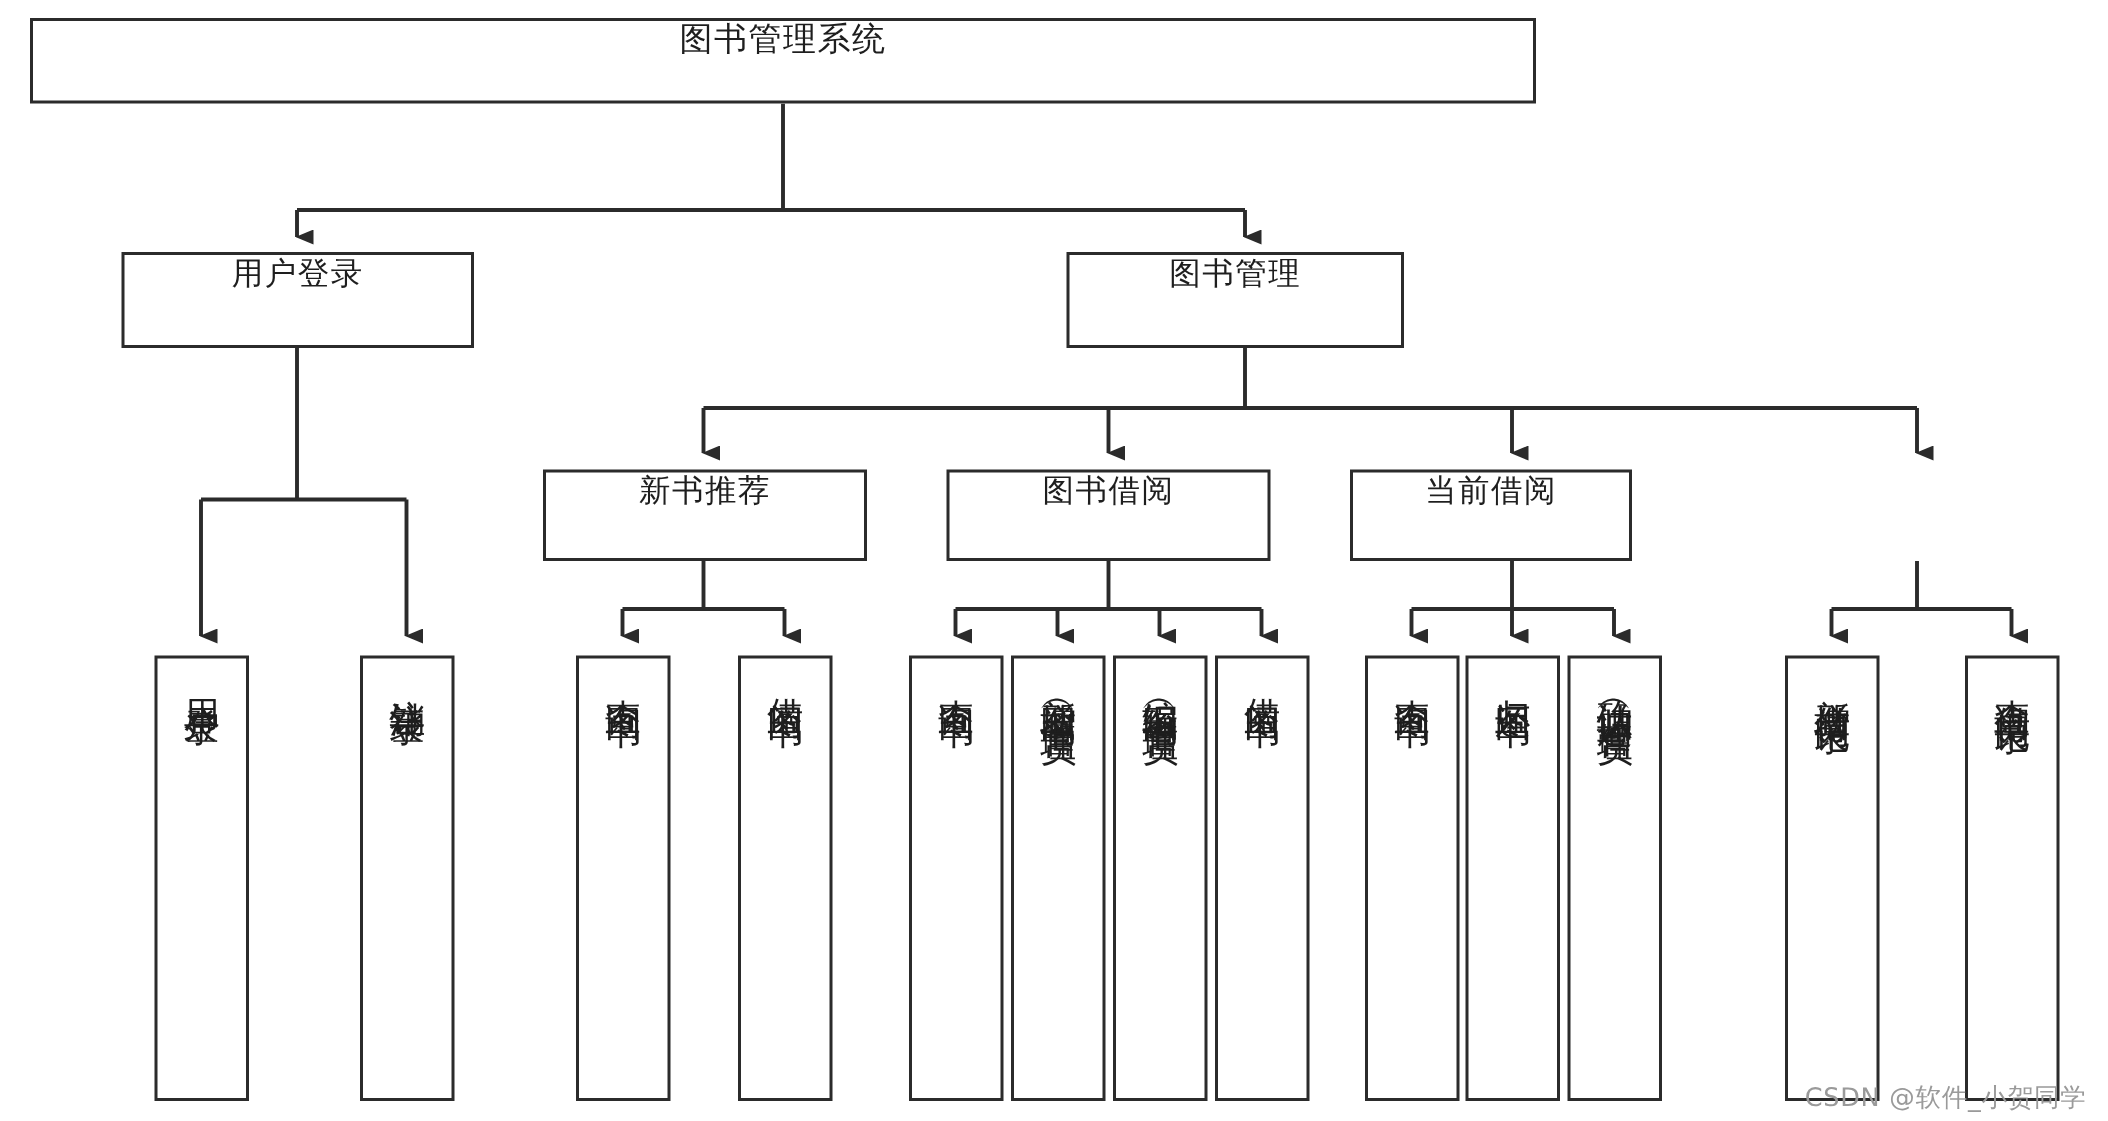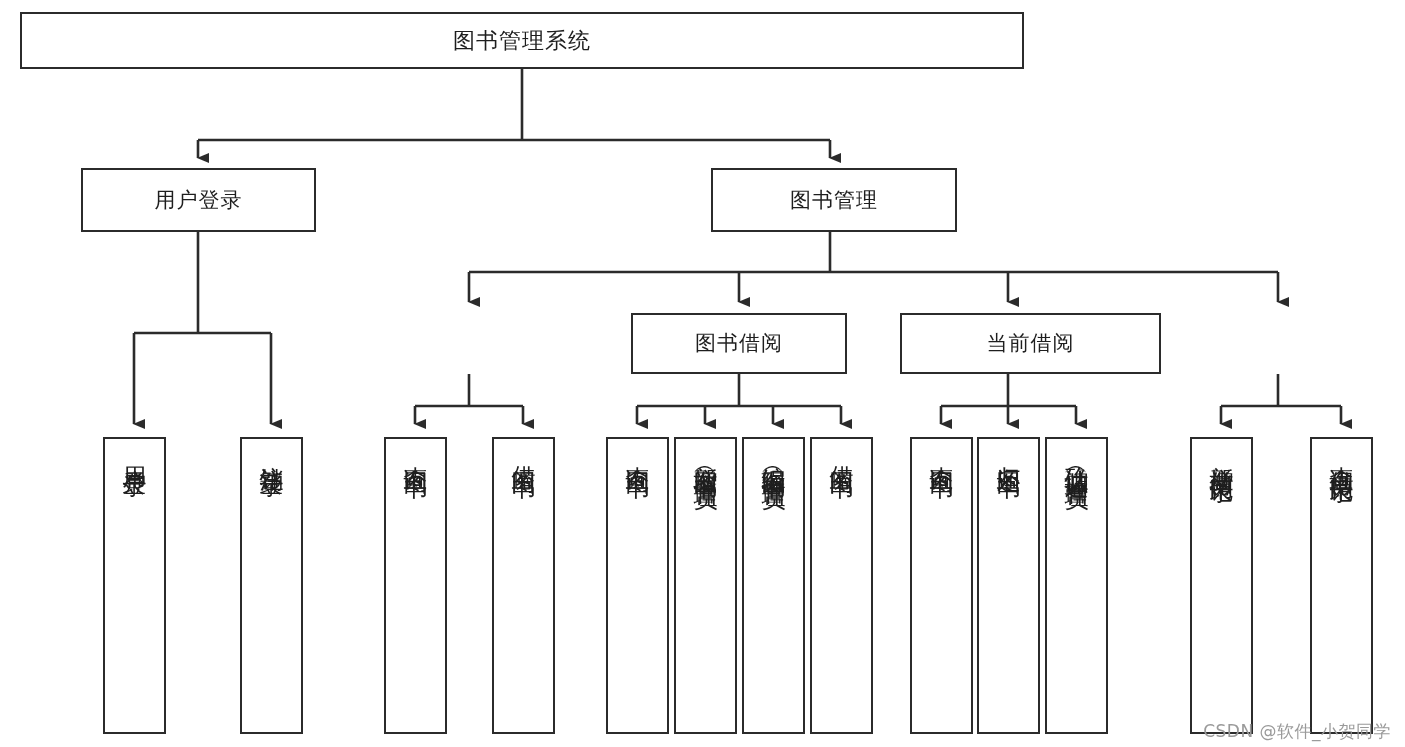--- a/index.html
+++ b/index.html
@@ -20,21 +20,20 @@
     left:0; top:0;
     width:1405px; height:747px;
     pointer-events:none;
   }
   .node{
     position:absolute;
     box-sizing:border-box;
     background:#ffffff;
     border:2px solid #2b2b2b;
     display:flex;
-    align-items:center;
     justify-content:center;
     z-index:2;
   }
   .node .label{
     color:#1e1e1e;
     line-height:1.18;
     white-space:nowrap;
   }
   
   .node.horiz .label{
@@ -125,28 +124,31 @@
     </g>
   </svg>
 
   <div class="node horiz root" style="left:20px; top:12px; width:1004px; height:57px;">
     <span class="label">图书管理系统</span>
   </div>
 
   <div class="node horiz" style="left:81px; top:168px; width:235px; height:64px;">
     <span class="label">用户登录</span>
   </div>
-  <div class="node horiz" style="left:711px; top:168px; width:246px; height:64px;">
+  <div class="node horiz" style="left:711px; top:168px; width:225px; height:64px;">
     <span class="label">图书管理</span>
   </div>
 
+  <div class="node horiz" style="left:362px; top:313px; width:216px; height:61px;">
+    <span class="label">新书推荐</span>
+  </div>
   <div class="node horiz" style="left:631px; top:313px; width:216px; height:61px;">
     <span class="label">图书借阅</span>
   </div>
-  <div class="node horiz" style="left:900px; top:313px; width:261px; height:61px;">
+  <div class="node horiz" style="left:900px; top:313px; width:188px; height:61px;">
     <span class="label">当前借阅</span>
   </div>
 
   <div class="node leaf" style="left:103px; top:437px; width:63px; height:297px;">
     <span class="label">用户登录</span>
   </div>
   <div class="node leaf" style="left:240px; top:437px; width:63px; height:297px;">
     <span class="label">注销登录</span>
   </div>
 

